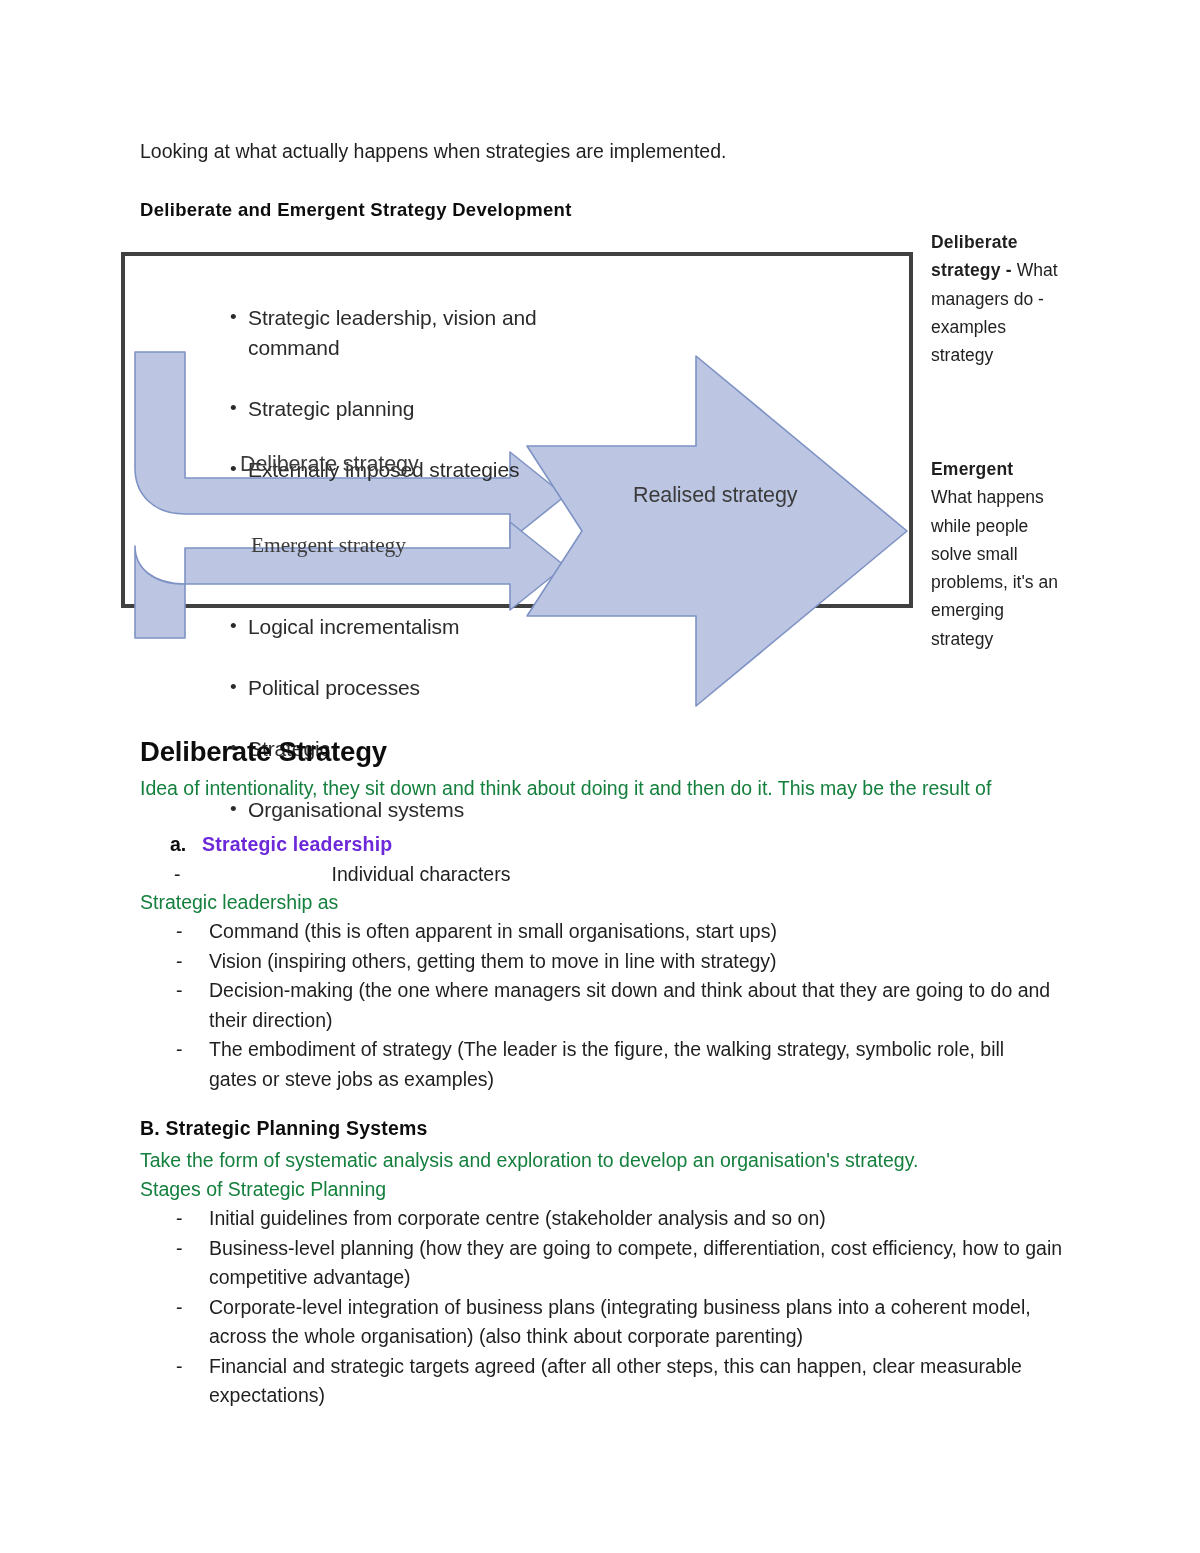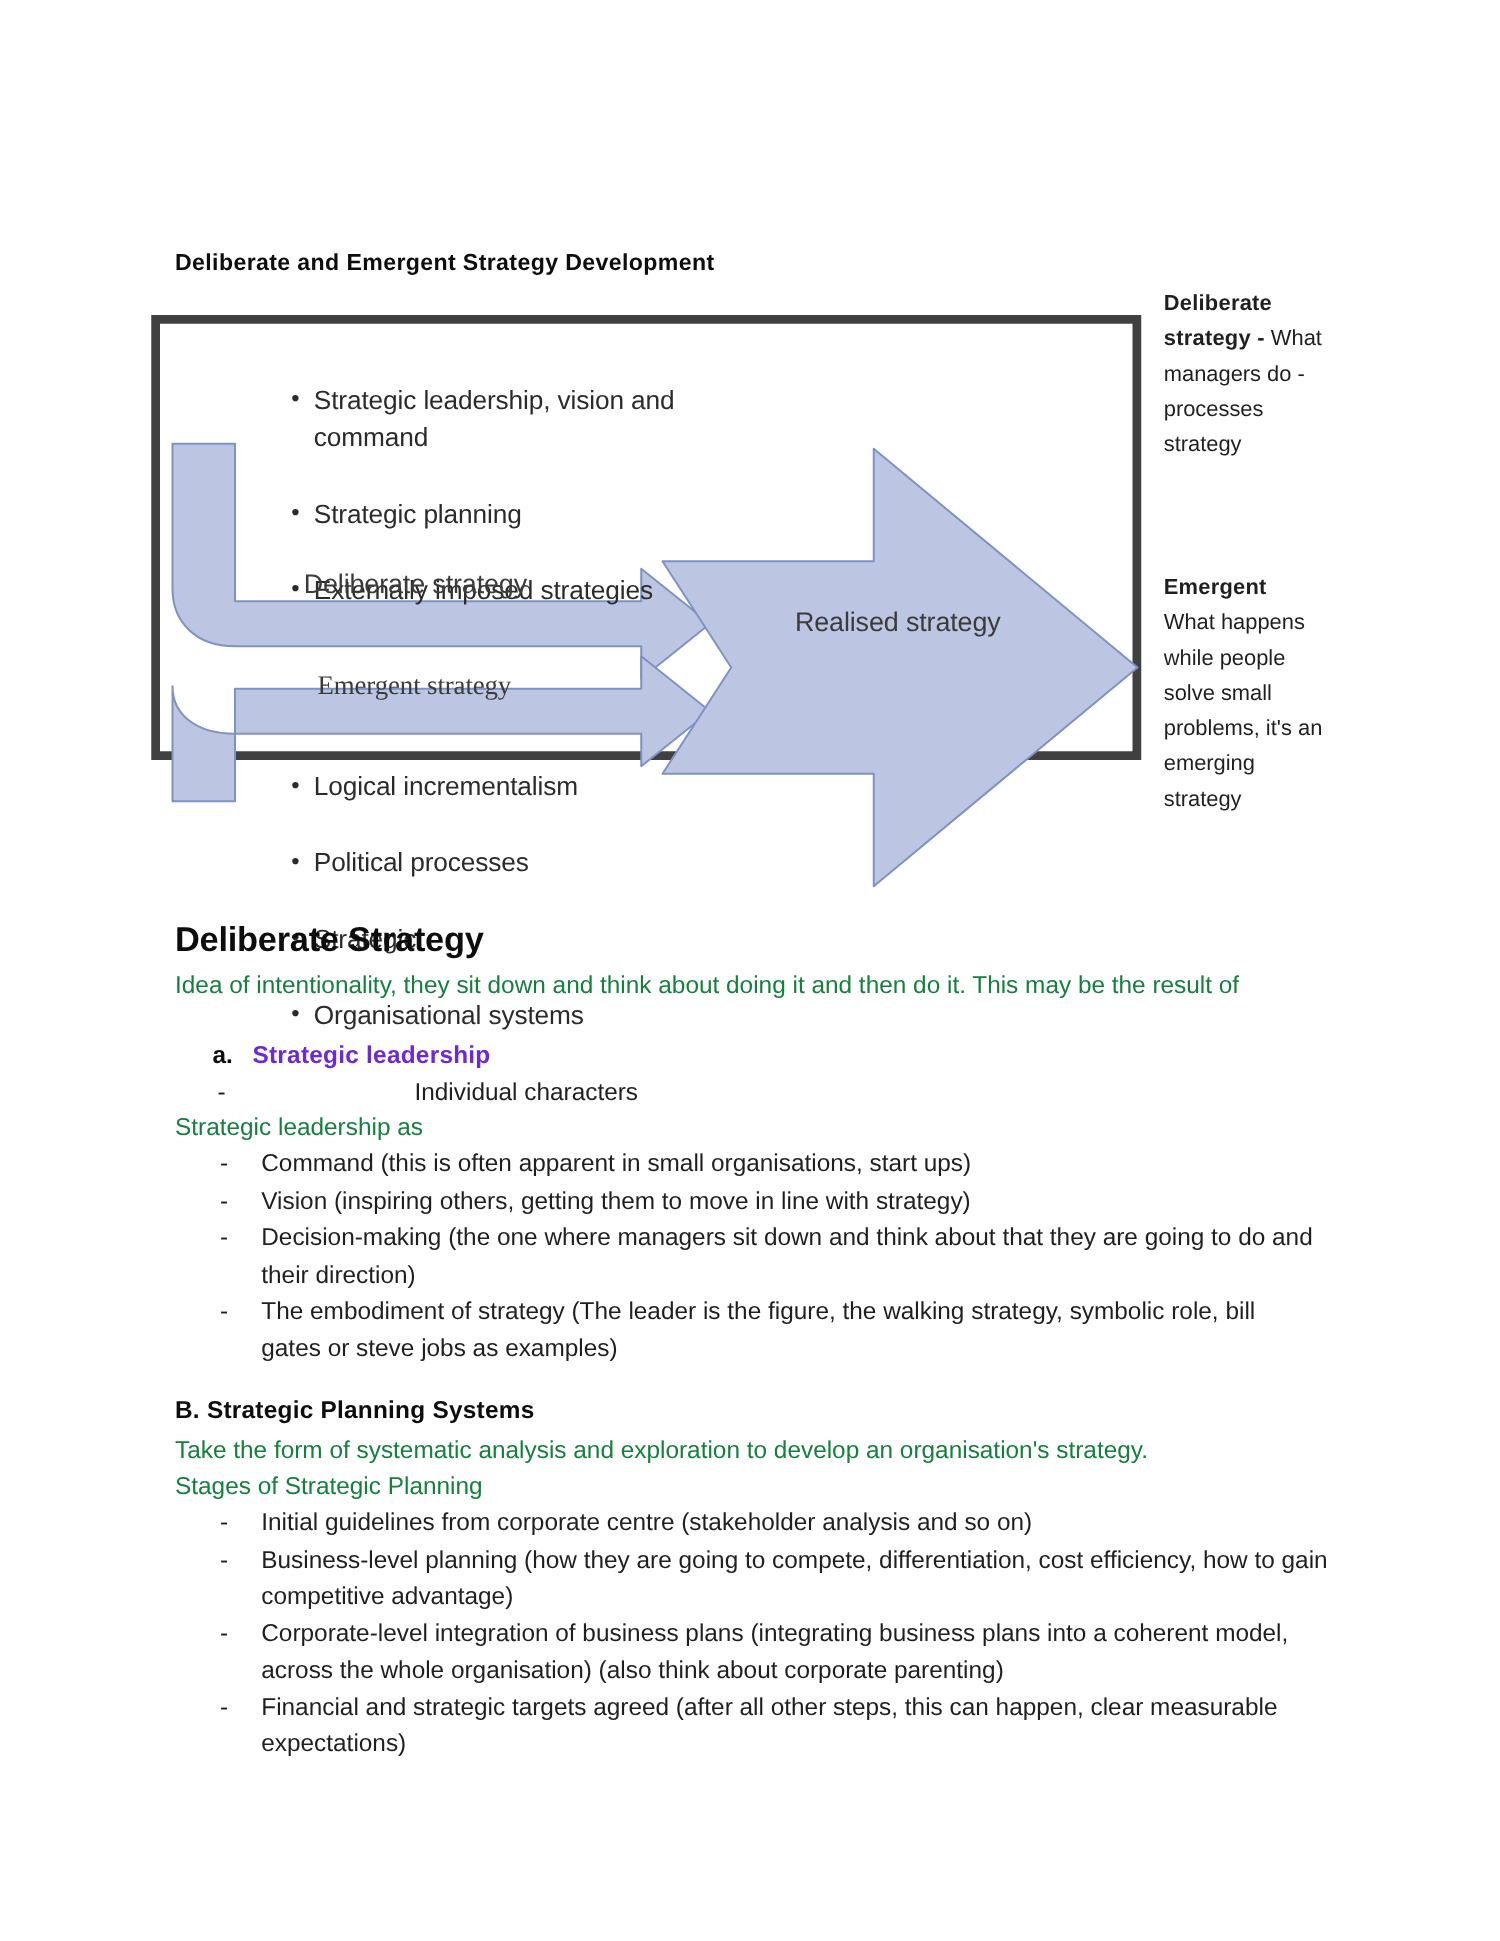--- a/index.html
+++ b/index.html
@@ -43,21 +43,21 @@
     color: #0d0d0d;
   }
 
   
   .figure-frame {
     position: absolute;
     left: 121px;
     top: 252px;
     width: 792px;
     height: 356px;
-    border: 7px solid #404040;
+    border: 4px solid #404040;
     box-sizing: border-box;
     background: #ffffff;
   }
 
   .fig-svg {
     position: absolute;
     left: 0; top: 0;
     width: 792px;
     height: 465px;
     display: block;
@@ -215,20 +215,21 @@
   .para-stages   { top: 1175px; width: 900px; }
 
   .dash-planning { top: 1204px; width: 900px; }
 
 </style>
 </head>
 <body>
 
 <div class="page">
 
+  <div class="intro-line">Looking at what actually happens when strategies are implemented.</div>
 
   <div class="fig-title">Deliberate and Emergent Strategy Development</div>
 
   <div class="figure-frame">
 
     <svg class="fig-svg" viewBox="0 0 792 465">
 
       <path d="M 10,96
                L 60,96
                L 60,222
@@ -277,21 +278,21 @@
       <div class="b-item">Organisational systems</div>
     </div>
 
     <div class="arrow-label lbl-deliberate">Deliberate strategy</div>
     <div class="arrow-label lbl-emergent">Emergent strategy</div>
     <div class="arrow-label lbl-realised">Realised strategy</div>
   </div>
 
   <div class="side-caption side-deliberate">
     <b>Deliberate strategy -</b>
-    <span>What managers do - processes strategy</span>
+    <span>What managers do - examples strategy</span>
   </div>
 
   <div class="side-caption side-emergent">
     <b>Emergent</b>
     <span>What happens while people solve small problems, it's an emerging strategy</span>
   </div>
 
   <div class="h2 h2-deliberate">Deliberate Strategy</div>
 
   <div class="para para-intentionality">Idea of intentionality, they sit down and think about doing it and then do it. This may be the result of</div>

